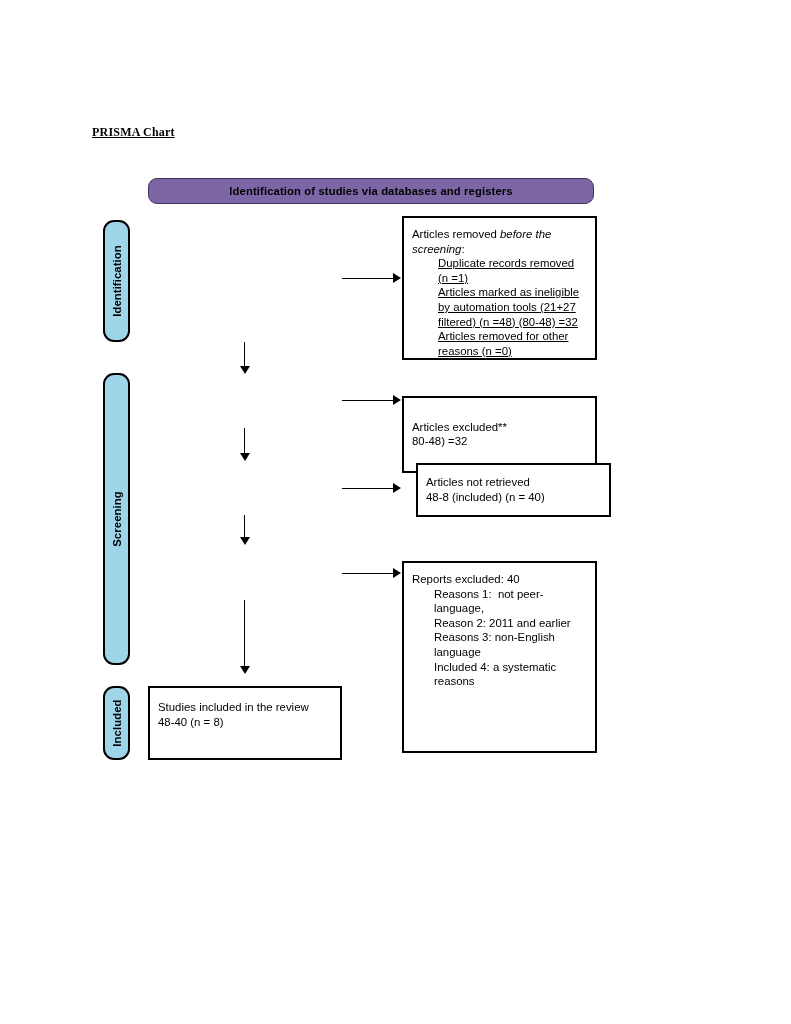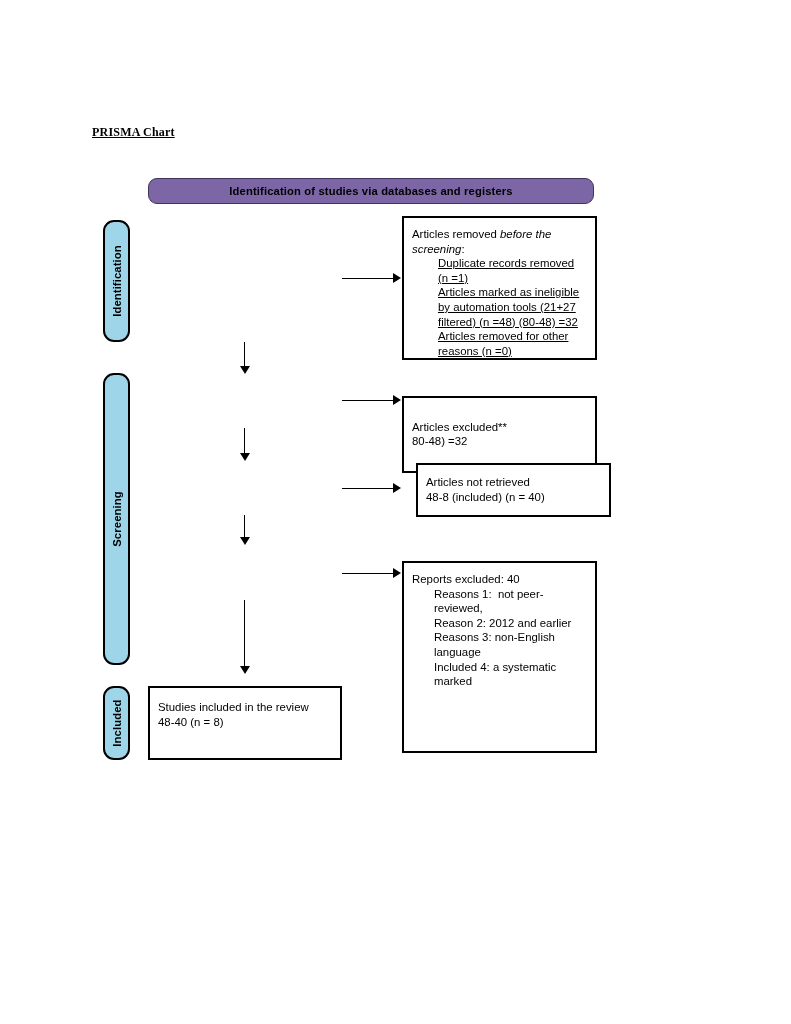--- a/index.html
+++ b/index.html
@@ -162,21 +162,21 @@
   </div>
 
 
   <div class="flow-box align-mid" style="left:402px; top:463px; width:195px; height:54px;margin-left:14px;">
     <div class="box-text">Articles not retrieved
 48-8 (included) (n = 40)</div>
   </div>
 
 
   <div class="flow-box align-top" style="left:402px; top:545px; width:195px; height:192px;margin-top:16px;">
-    <div class="box-text"><span>Reports excluded: 40</span><span class="ind2">Reasons 1:  not peer-</span><span class="ind2">reviewed,</span><span class="ind2">Reason 2: 2012 and earlier</span><span class="ind2">Reasons 3: non-English</span><span class="ind2">language</span><span class="ind2">Included 4: a systematic</span><span class="ind2">marked</span>
+    <div class="box-text"><span>Reports excluded: 40</span><span class="ind2">Reasons 1:  not peer-</span><span class="ind2">language,</span><span class="ind2">Reason 2: 2011 and earlier</span><span class="ind2">Reasons 3: non-English</span><span class="ind2">language</span><span class="ind2">Included 4: a systematic</span><span class="ind2">reasons</span>
     </div>
   </div>
 
   <div class="flow-box align-top" style="left:148px; top:686px; width:194px; height:74px;">
     <div class="box-text" style="top:12px;">Studies included in the review
 48-40 (n = 8)</div>
   </div>
 
   <div class="conn-h" style="left:342px; top:278px; width:52px;"></div>
   <div class="arrow-right" style="left:393px; top:273px;"></div>

